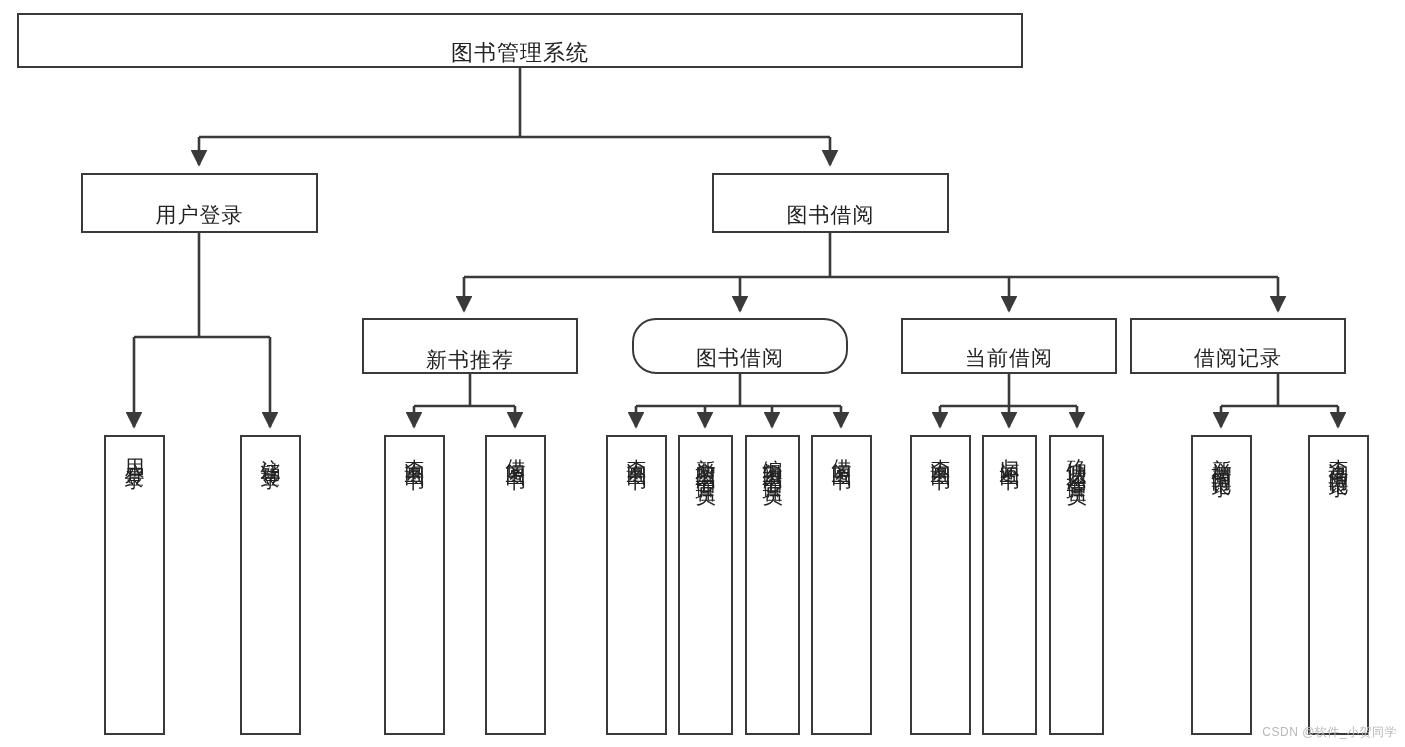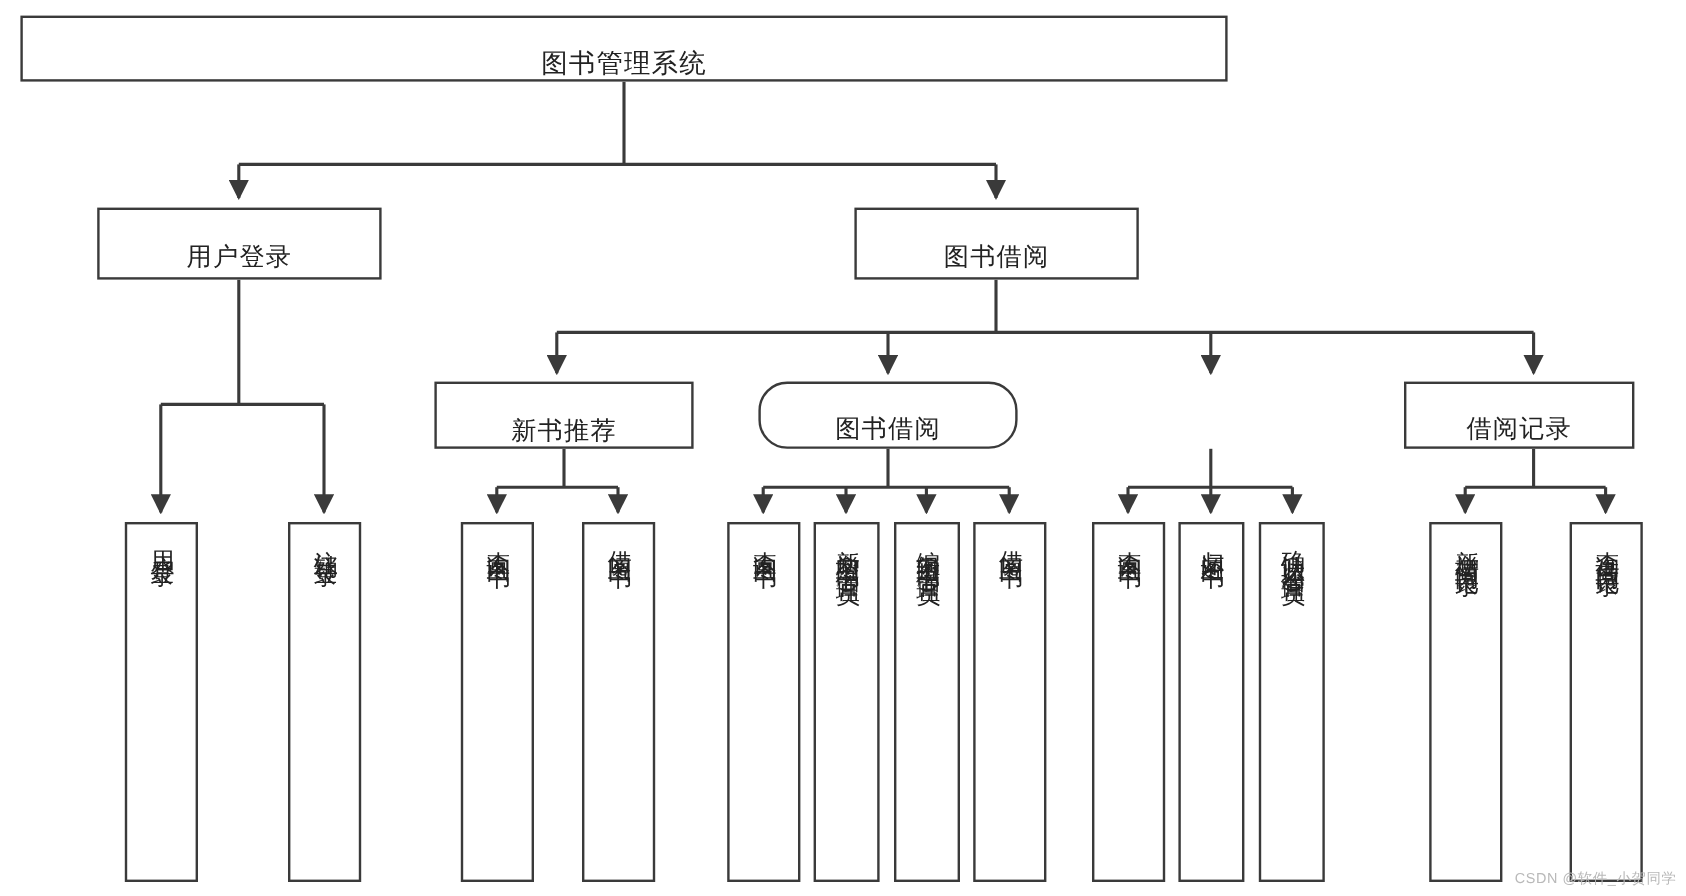--- a/index.html
+++ b/index.html
@@ -136,21 +136,24 @@
   <div class="node" style="left:712px; top:173px; width:237px; height:60px;">
     <span class="htext">图书借阅</span>
   </div>
 
   <div class="node" style="left:362px; top:318px; width:216px; height:56px;align-items:flex-end;">
     <span class="htext">新书推荐</span>
   </div>
   <div class="node" style="left:632px; top:318px; width:216px; height:56px;border-radius:24px;">
     <span class="htext">图书借阅</span>
   </div>
-  <div class="node" style="left:1170px; top:318px; width:192px; height:56px;">
+  <div class="node" style="left:901px; top:318px; width:216px; height:56px;">
+    <span class="htext">当前借阅</span>
+  </div>
+  <div class="node" style="left:1130px; top:318px; width:216px; height:56px;">
     <span class="htext">借阅记录</span>
   </div>
 
   <div class="node leaf" style="left:104px; top:435px; width:61px; height:300px;">
     <span class="vtext">用户登录</span>
   </div>
   <div class="node leaf" style="left:240px; top:435px; width:61px; height:300px;">
     <span class="vtext">注销登录</span>
   </div>
 

